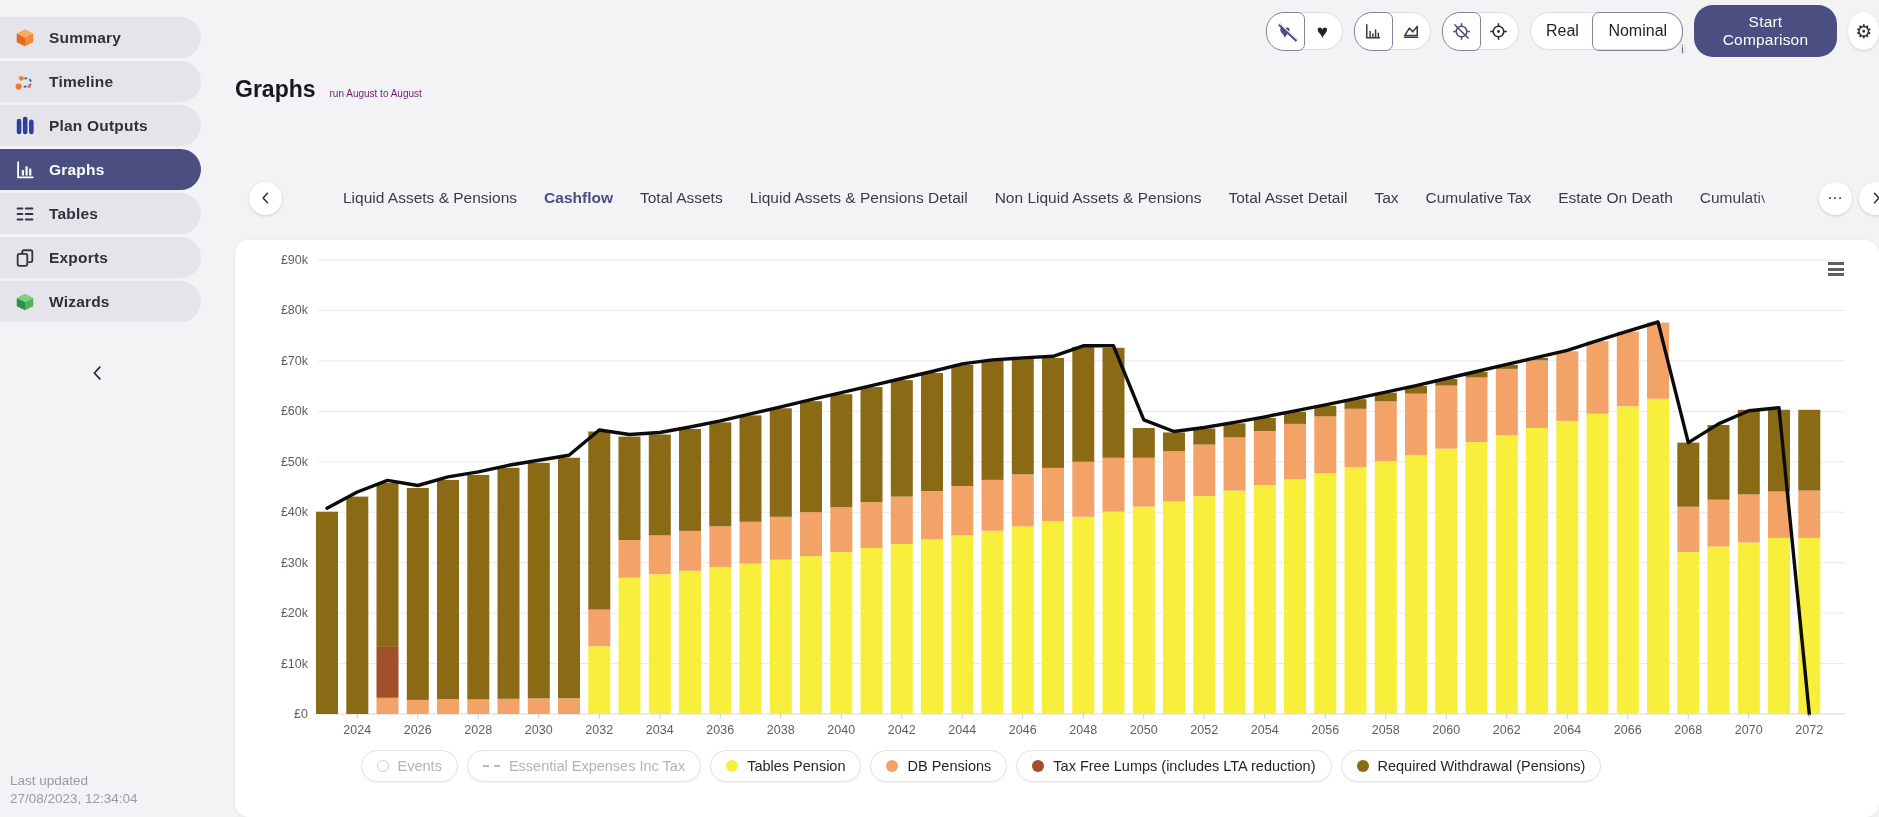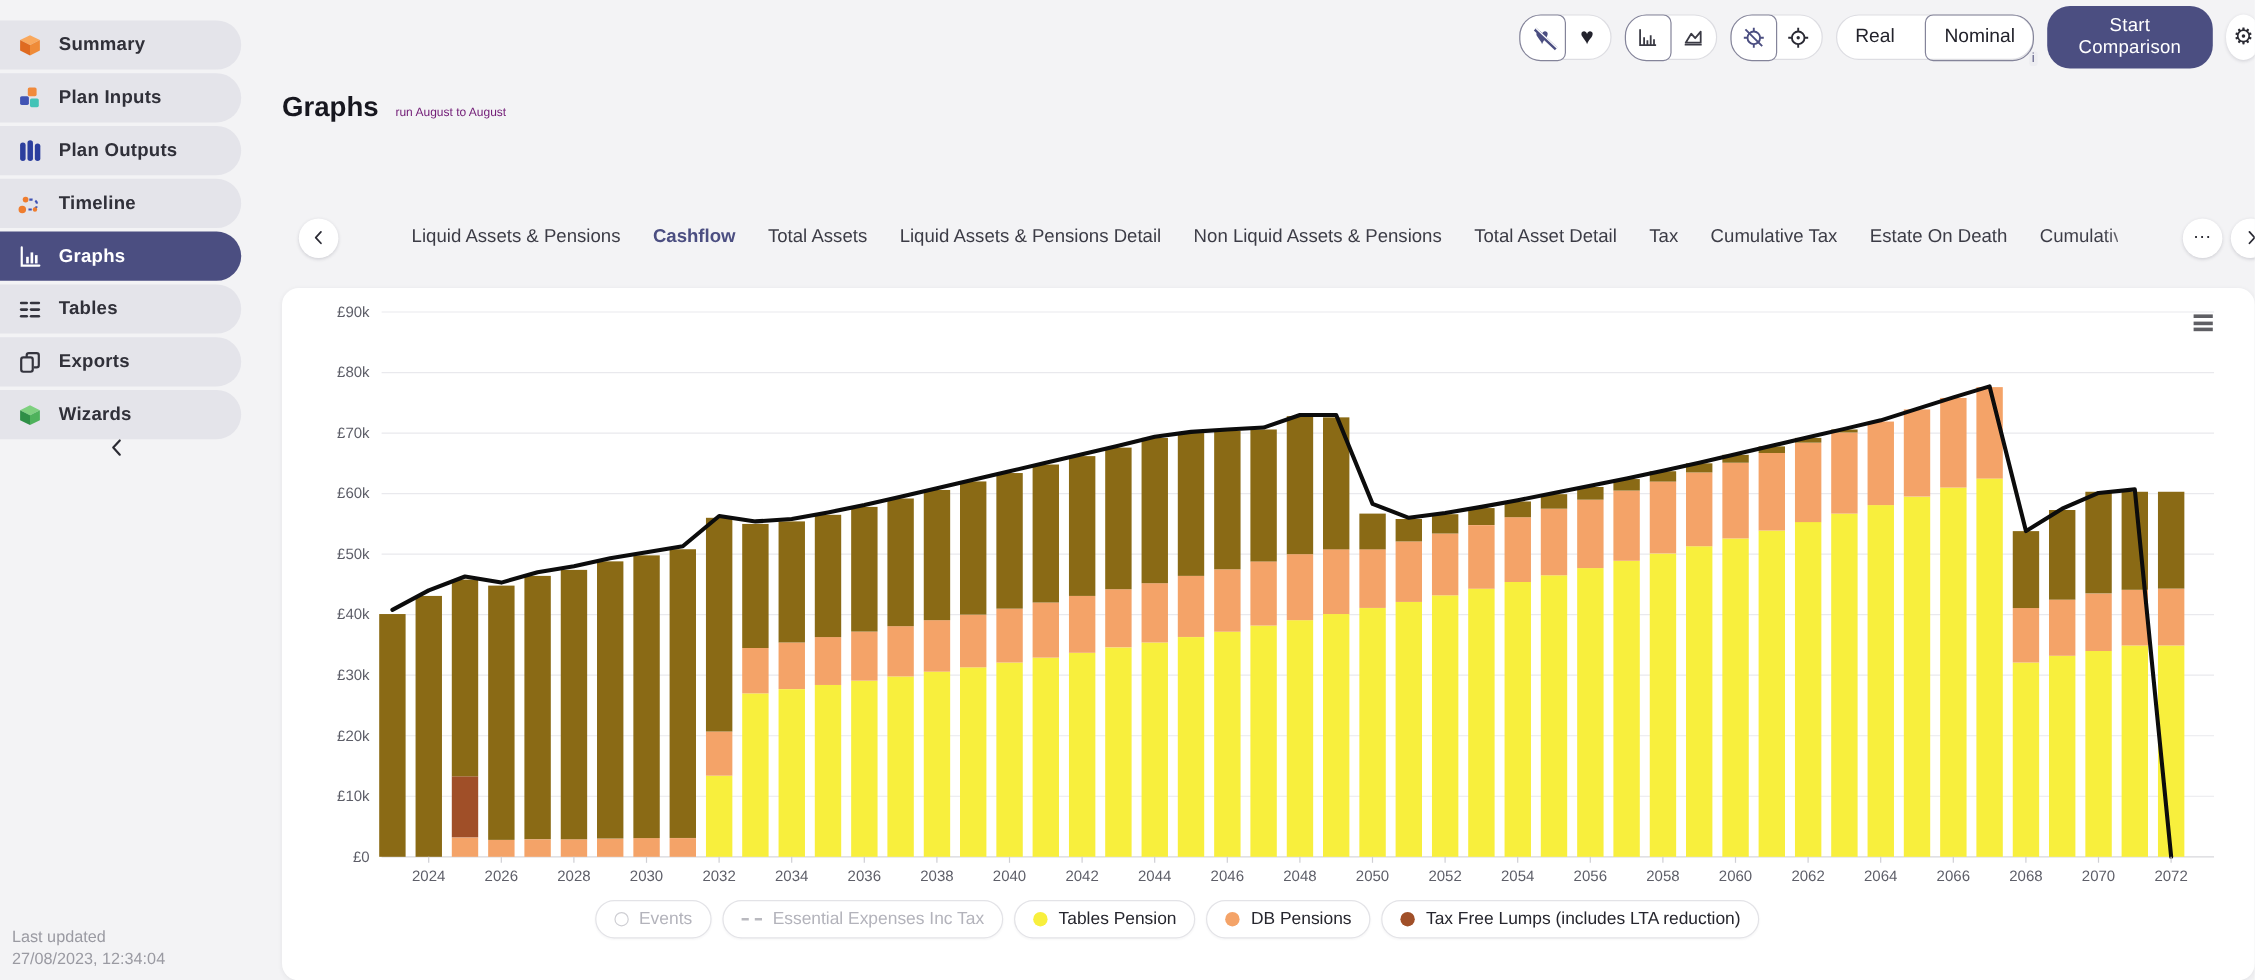--- a/index.html
+++ b/index.html
@@ -23,21 +23,21 @@
   .page-title { font-size:23px; font-weight:700; color:#17171f; }
   .page-sub { font-size:10px; color:#701a75; }
 
   
   .toolbar { position:absolute; left:1266px; top:12px; height:38px; display:flex; align-items:center; gap:11px; }
   .seg-group { display:flex; align-items:stretch; background:#fff; border:1.5px solid #dddde2;
     border-radius:19px; height:38px; }
   .seg { width:39px; display:flex; align-items:center; justify-content:center; cursor:pointer; }
   .seg.selected { border:1.5px solid #84849a; border-radius:18px 7px 7px 18px; margin:-1.5px; background:#fff; }
   .toggle-group { display:flex; align-items:stretch; background:#fff; border:1.5px solid #dddde2;
-    border-radius:19px; height:38px; position:relative;gap:12px; }
+    border-radius:19px; height:38px; position:relative; }
   .toggle-opt { display:flex; align-items:center; padding:0 15px; font-size:16px; color:#23232c; cursor:pointer; }
   .toggle-opt.selected { border:1.5px solid #84849a; border-radius:7px 18px 18px 7px; margin:-1.5px; font-weight:400; }
   .info-sub { position:absolute; right:-4px; bottom:-6px; font-size:11px; color:#5c5c84;
     background:#ededf1; padding:0 2px; border-radius:2px; }
   .primary-btn { height:52px; border:none; border-radius:19px; background:#4b4e81; color:#fff;
     font-size:15.5px; font-family:inherit; padding:0 22px; cursor:pointer; letter-spacing:.2px; }
   .round-btn { width:38px; height:38px; border-radius:50%; background:#fff; display:flex; align-items:center;
     justify-content:center; box-shadow:0 1px 3px rgba(40,40,60,.16); cursor:pointer; }
   .gear-glyph { font-size:19px; color:#2c2c34; line-height:1; }
 
@@ -92,47 +92,37 @@
           <polygon points="12,2.5 21,7 12,11.5 3,7" fill="#f9a85d"></polygon>
           <polygon points="3,7 12,11.5 12,21 3,16.5" fill="#df6a20"></polygon>
           <polygon points="21,7 12,11.5 12,21 21,16.5" fill="#ef8b38"></polygon>
         </svg>
     </span>
     <span class="lbl">Summary</span>
   </div>
   <div class="side-item">
     <span class="side-icon">
       <svg width="22" height="22" viewBox="0 0 24 24">
-          <rect x="10" y="2" width="8" height="8" rx="1.5" fill="#f08a3c"></rect>
-          <rect x="3" y="10" width="8" height="8" rx="1.5" fill="#4053b4"></rect>
-          <rect x="12" y="12" width="8" height="8" rx="1.5" fill="#43c3b7"></rect>
-        </svg>
-    </span>
-    <span class="lbl">Plan Inputs</span>
+          <path d="M5 17 H14 a4.5 4.5 0 0 0 0-9 H8" fill="none" stroke="#4053b4" stroke-width="2" stroke-dasharray="3 2.6"></path>
+          <circle cx="8" cy="8" r="2.6" fill="#ef7d2f"></circle>
+          <circle cx="5" cy="17" r="3.4" fill="#ef7d2f"></circle>
+          <circle cx="16.5" cy="17" r="2" fill="#ef7d2f"></circle>
+        </svg>
+    </span>
+    <span class="lbl">Timeline</span>
   </div>
   <div class="side-item">
     <span class="side-icon">
       <svg width="22" height="22" viewBox="0 0 24 24">
           <rect x="3" y="4" width="5" height="17" rx="2.5" fill="#2c3f9e"></rect>
           <rect x="9.7" y="2" width="5" height="19" rx="2.5" fill="#2c3f9e"></rect>
           <rect x="16.4" y="5" width="5" height="16" rx="2.5" fill="#2c3f9e"></rect>
         </svg>
     </span>
     <span class="lbl">Plan Outputs</span>
-  </div>
-  <div class="side-item">
-    <span class="side-icon">
-      <svg width="22" height="22" viewBox="0 0 24 24">
-          <path d="M5 17 H14 a4.5 4.5 0 0 0 0-9 H8" fill="none" stroke="#4053b4" stroke-width="2" stroke-dasharray="3 2.6"></path>
-          <circle cx="8" cy="8" r="2.6" fill="#ef7d2f"></circle>
-          <circle cx="5" cy="17" r="3.4" fill="#ef7d2f"></circle>
-          <circle cx="16.5" cy="17" r="2" fill="#ef7d2f"></circle>
-        </svg>
-    </span>
-    <span class="lbl">Timeline</span>
   </div>
   <div class="side-item active">
     <span class="side-icon">
       <svg width="22" height="22" viewBox="0 0 24 24">
           <path d="M4.5 3.5 v16.5 h16" stroke="#fff" stroke-width="2" fill="none" stroke-linecap="round"></path>
           <rect x="8.5" y="12" width="2.4" height="6" fill="#fff"></rect>
           <rect x="12.5" y="8" width="2.4" height="10" fill="#fff"></rect>
           <rect x="16.5" y="10.5" width="2.4" height="7.5" fill="#fff"></rect>
         </svg>
     </span>
@@ -516,14 +506,18 @@
       <span>Tables Pension</span>
     </div>
     <div class="lg-pill">
       <span class="sw-dot" style="background: rgb(244, 163, 104);"></span>
       <span>DB Pensions</span>
     </div>
     <div class="lg-pill">
       <span class="sw-dot" style="background: rgb(160, 79, 40);"></span>
       <span>Tax Free Lumps (includes LTA reduction)</span>
     </div>
+    <div class="lg-pill">
+      <span class="sw-dot" style="background: rgb(138, 106, 21);"></span>
+      <span>Required Withdrawal (Pensions)</span>
+    </div>
   </div>
 </div>
 
 </body></html>

